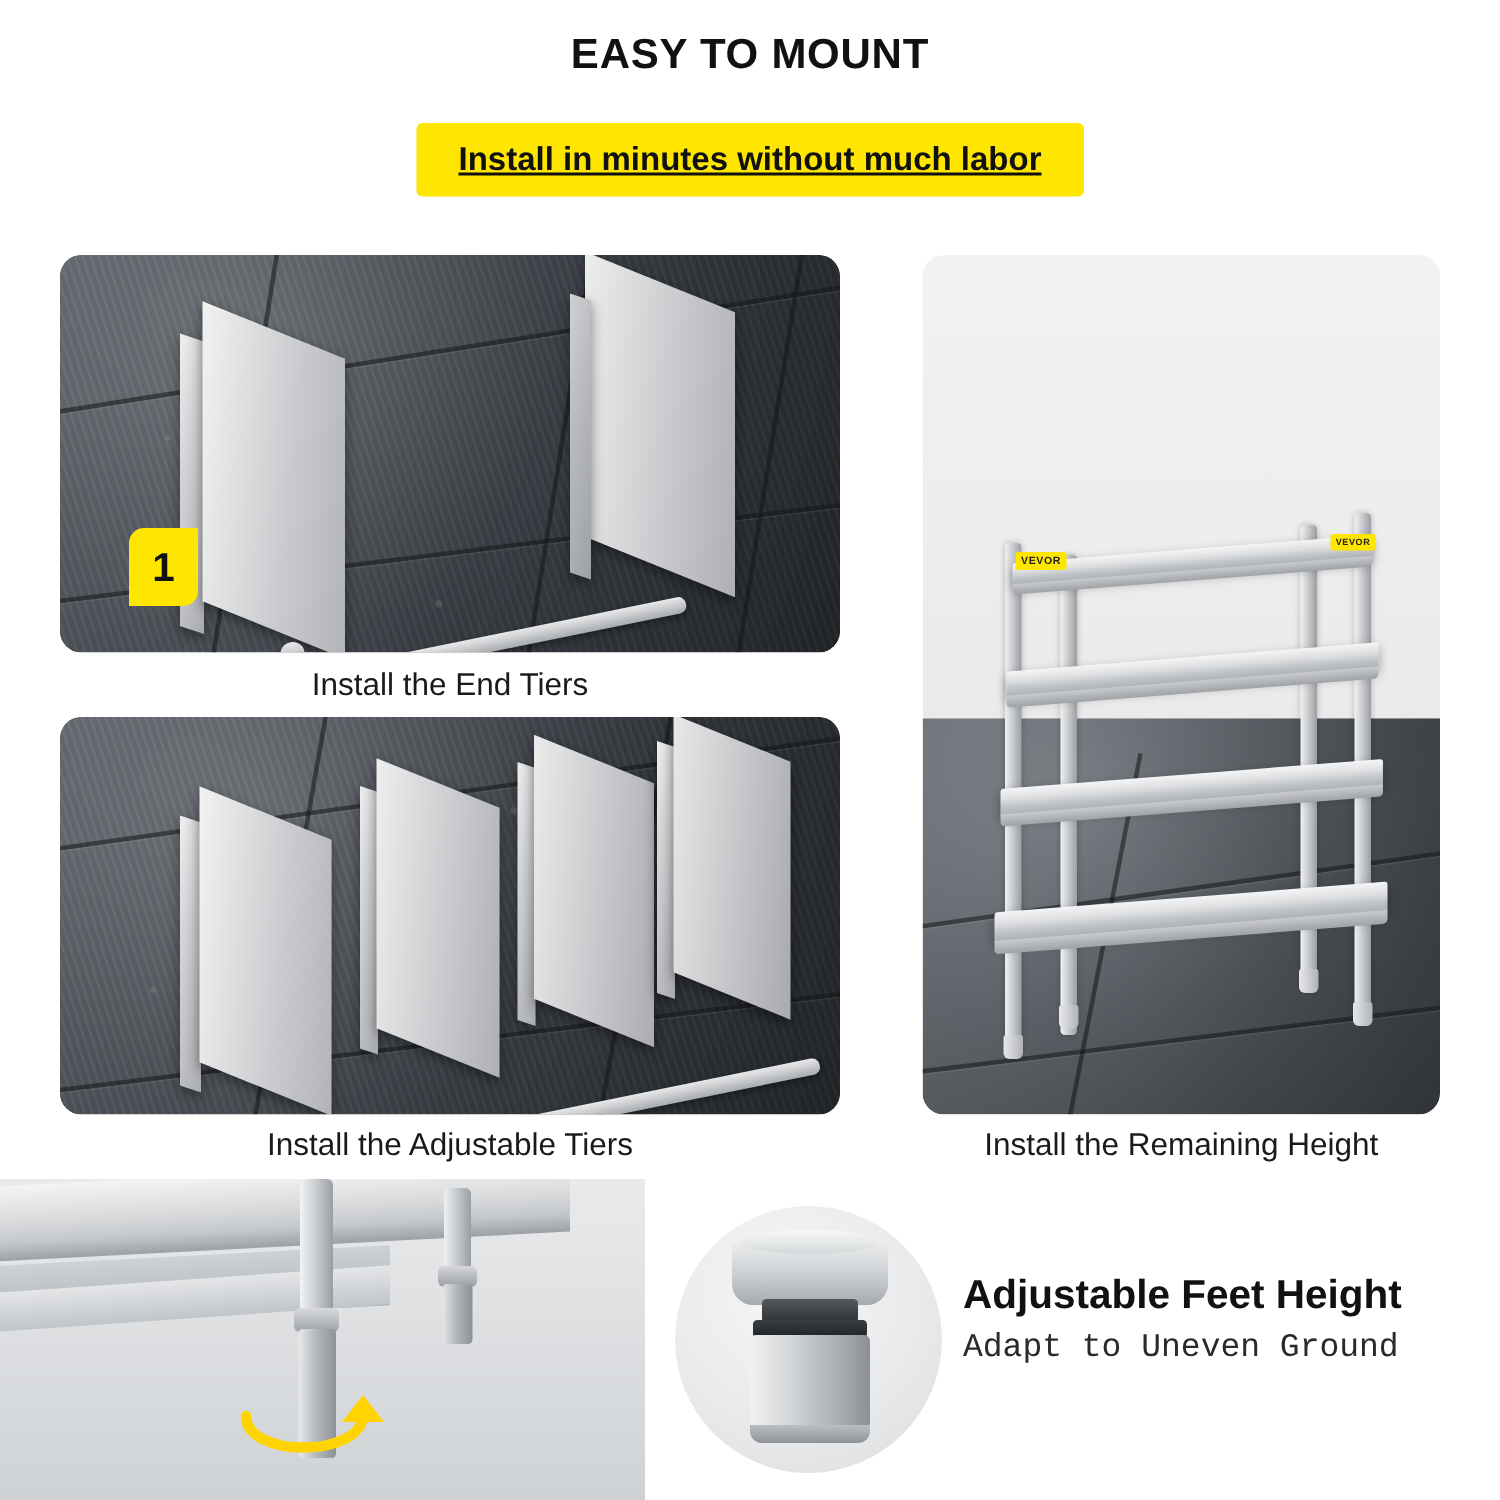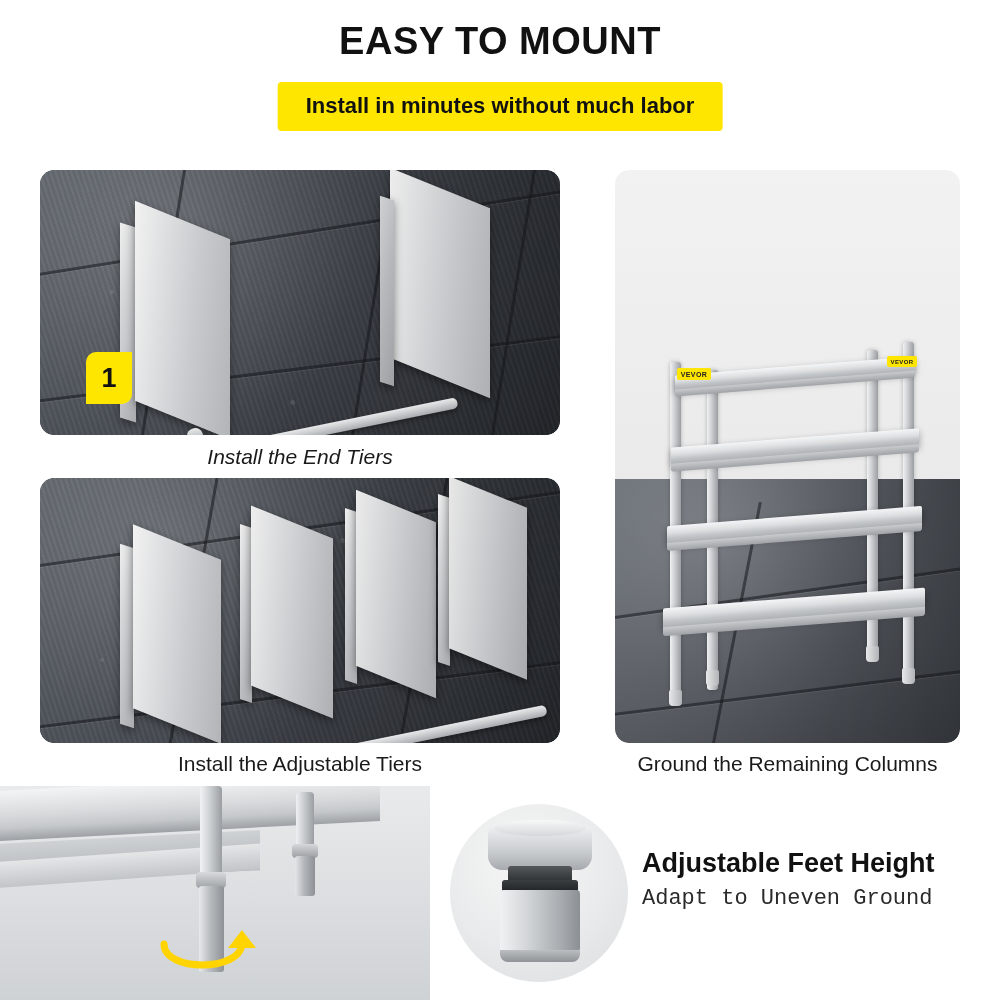--- a/index.html
+++ b/index.html
@@ -21,37 +21,38 @@
     background: #ffffff;
   }
 
   
   .headline {
     position: absolute;
     top: 20px;
     left: 0;
     width: 1000px;
     text-align: center;
-    font-size: 38px;
+    font-size: 28px;
     font-weight: bold;
     letter-spacing: 0.5px;
     color: #111111;
   }
   .subbanner {
     position: absolute;
     top: 82px;
     left: 50%;
     transform: translateX(-50%);
     background: #ffe600;
     color: #111111;
     font-size: 22px;
     font-weight: bold;
     padding: 11px 28px 12px 28px;
     border-radius: 4px;
     white-space: nowrap;
+    text-decoration: underline;
   }
 
   
   .panel {
     position: absolute;
     border-radius: 14px;
     overflow: hidden;
   }
   .photo {
     position: absolute;
@@ -79,21 +80,21 @@
     font-weight: bold;
     display: flex;
     align-items: center;
     justify-content: center;
     border-radius: 10px 0 10px 0;
     z-index: 6;
   }
 
   
   #panel1 { left: 40px; top: 170px; width: 520px; height: 265px; }
-  #cap1 { left: 40px; top: 445px; width: 520px; font-style: italic; }
+  #cap1 { left: 40px; top: 445px; width: 520px; }
   #badge1 { left: 46px; top: 182px; }
 
   
   #panel2 { left: 40px; top: 478px; width: 520px; height: 265px; }
   #cap2 { left: 40px; top: 752px; width: 520px; }
 
   
   #panel3 { left: 615px; top: 170px; width: 345px; height: 573px; }
   #cap3 { left: 600px; top: 752px; width: 375px; }
 
@@ -337,21 +338,21 @@
       <div class="foot" style="left:54px; top:520px;"></div>
       <div class="foot" style="left:91px; top:500px;"></div>
       <div class="foot" style="left:251px; top:476px;"></div>
       <div class="foot" style="left:287px; top:498px;"></div>
 
       <div class="logo-tag" style="left:62px; top:198px; width:34px; height:12px;">VEVOR</div>
       <div class="logo-tag" style="left:272px; top:186px; width:30px; height:11px; font-size:6px;">VEVOR</div>
     </div>
 
   </div>
-  <div class="caption" id="cap3">Ground the Remaining Columns</div>
+  <div class="caption" id="cap3">Install the Remaining Height</div>
 
   <div class="bottom">
     <div class="hr-top"></div>
 
     <div class="bottom-photo">
 
       <div style="position:absolute; left:-40px; top:-4px; width:420px; height:42px; background:linear-gradient(to bottom,#f3f4f5,#d7d9db 60%,#bfc2c5); transform:skewY(-3deg);"></div>
       <div style="position:absolute; left:-40px; top:34px; width:420px; height:12px; background:linear-gradient(to bottom,#c4c7ca,#9da0a4); transform:skewY(-3deg);"></div>
       <div style="position:absolute; left:-40px; top:52px; width:300px; height:40px; background:linear-gradient(to bottom,#cfd2d5,#aeb1b5); transform:skewY(-3deg);"></div>
 

